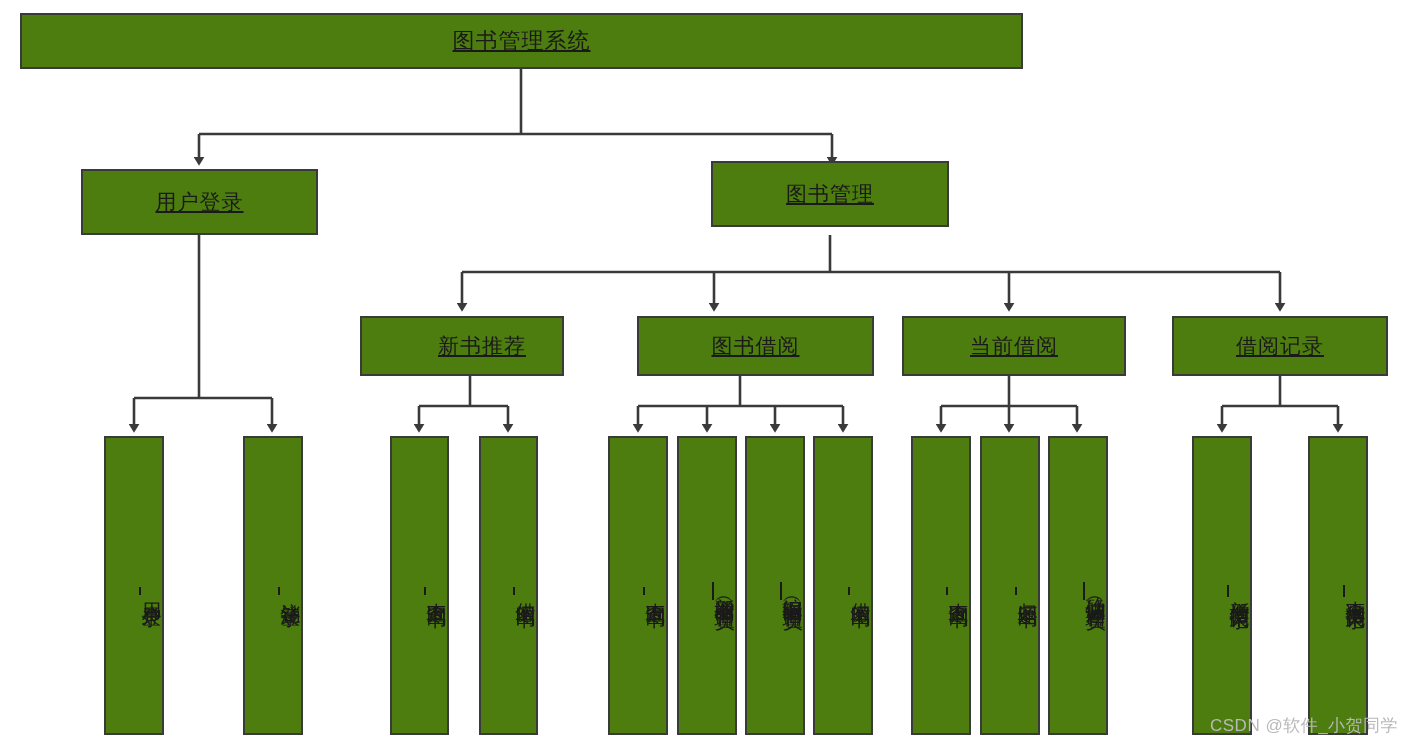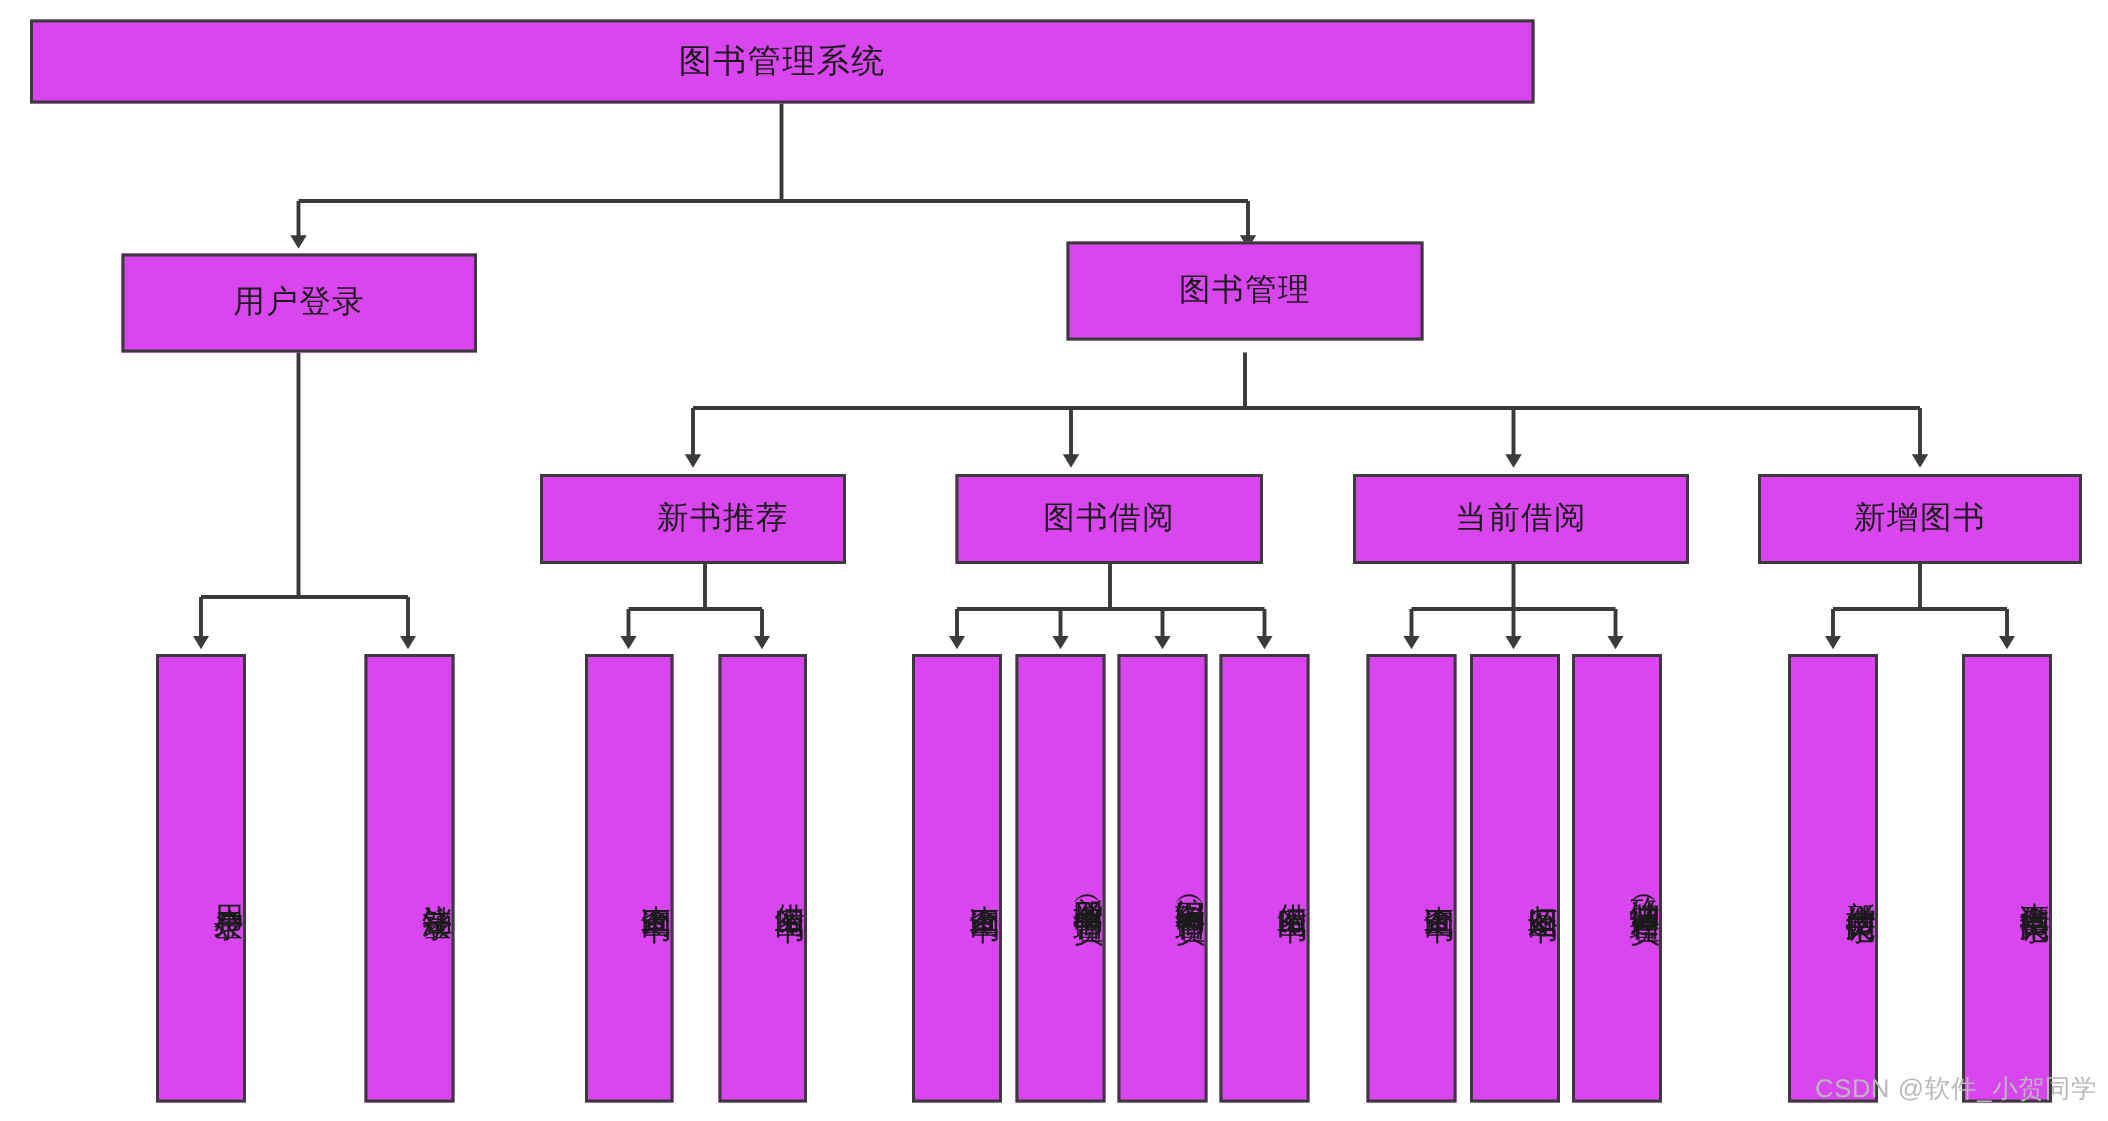--- a/index.html
+++ b/index.html
@@ -17,26 +17,27 @@
   svg#wires{
     position:absolute;
     left:0; top:0;
     width:1405px;
     height:747px;
     pointer-events:none;
   }
   .node{
     position:absolute;
     box-sizing:border-box;
-    background:#d946ef;
+    background:#4d7c0f;
     border:2px solid #3a3a3a;
     display:flex;
     align-items:center;
     justify-content:center;
     color:#1a1a1a;
+    text-decoration:underline;
   }
   .node.horiz{
     font-size:21px;
     letter-spacing:1px;
     line-height:1.1;
   }
   .node.root{
     font-size:22px;
   }
   .node.vert{
@@ -130,28 +131,28 @@
   <div class="node horiz" style="left:81px; top:169px; width:237px; height:66px;">
     <span>用户登录</span>
   </div>
   <div class="node horiz" style="left:711px; top:161px; width:238px; height:66px;">
     <span>图书管理</span>
   </div>
 
   <div class="node horiz" style="left:360px; top:316px; width:204px; height:60px;padding-left:40px;">
     <span>新书推荐</span>
   </div>
-  <div class="node horiz" style="left:637px; top:316px; width:205px; height:60px;">
+  <div class="node horiz" style="left:637px; top:316px; width:237px; height:60px;">
     <span>图书借阅</span>
   </div>
   <div class="node horiz" style="left:902px; top:316px; width:224px; height:60px;">
     <span>当前借阅</span>
   </div>
   <div class="node horiz" style="left:1172px; top:316px; width:216px; height:60px;">
-    <span>新增图书</span>
+    <span>借阅记录</span>
   </div>
 
   <div class="node vert" style="left:104px; top:436px; width:60px; height:299px;">
     <span class="vtxt">用户登录</span>
   </div>
   <div class="node vert" style="left:243px; top:436px; width:60px; height:299px;">
     <span class="vtxt">注销登录</span>
   </div>
 
   <div class="node vert" style="left:390px; top:436px; width:59px; height:299px;">

